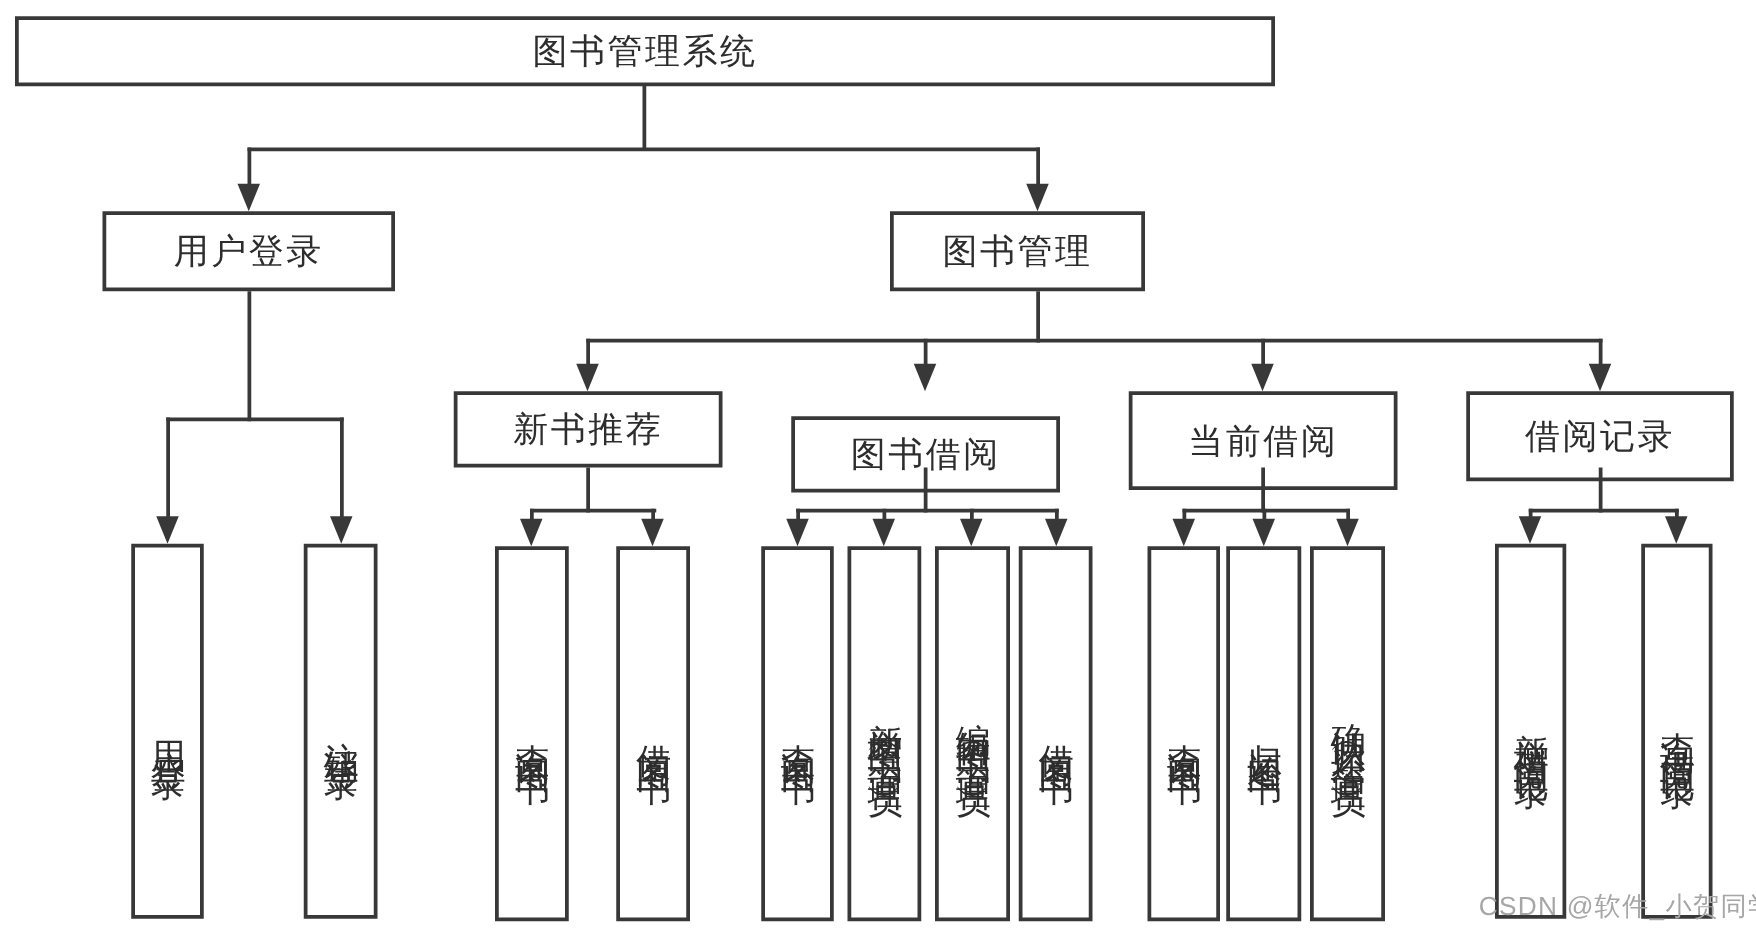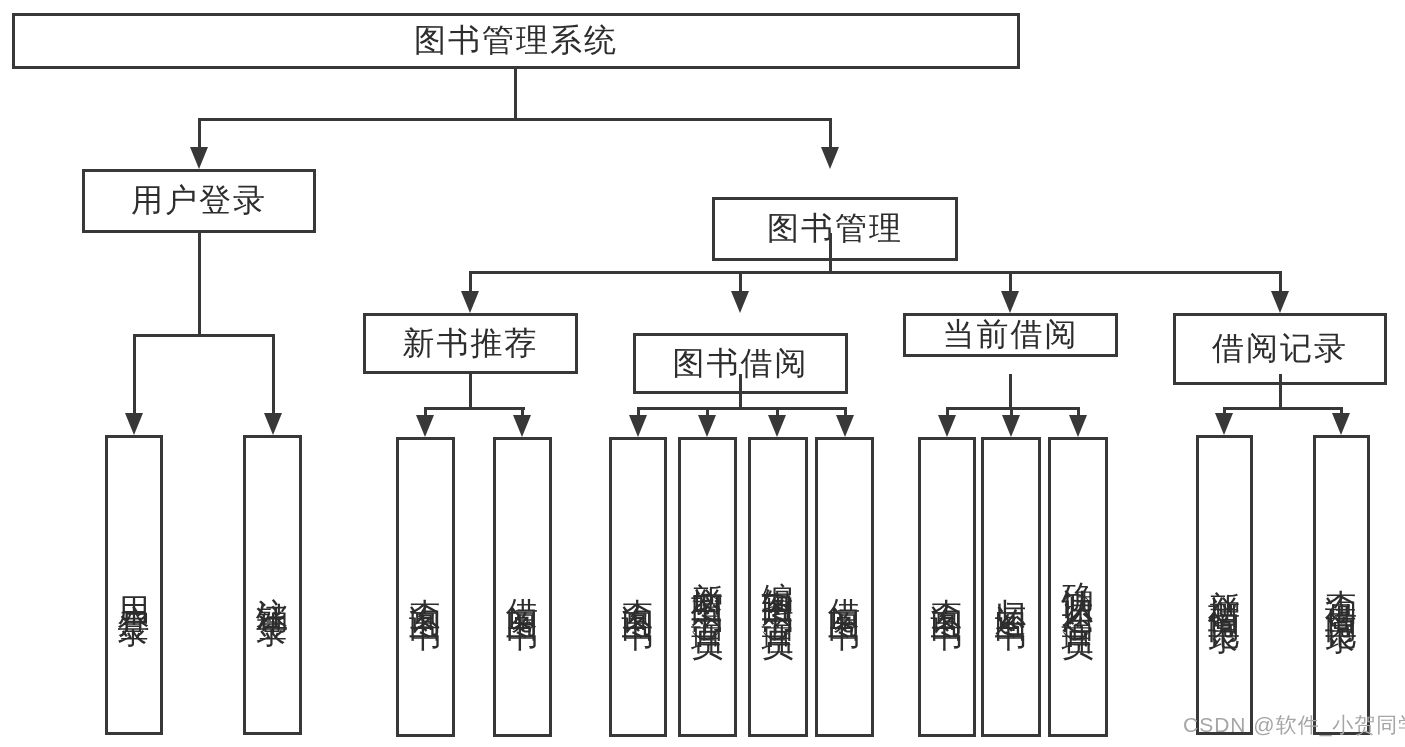--- a/index.html
+++ b/index.html
@@ -4,21 +4,21 @@
 <style>
   html,body { margin:0; padding:0; background:#ffffff; }
   #stage {
     position:relative; width:1405px; height:747px; background:#ffffff;
     font-family:"Liberation Sans", sans-serif; color:#2d2d2d; overflow:hidden;
   }
   .box {
     position:absolute; box-sizing:border-box; border:3px solid #383838;
     background:#ffffff; display:flex; align-items:center; justify-content:center;
   }
-  .box .lbl { font-size:32px; letter-spacing:2px; white-space:nowrap; }
+  .box .lbl { font-size:28px; letter-spacing:2px; white-space:nowrap; }
   .leaf .lbl {
     writing-mode:vertical-rl; text-orientation:mixed;
     letter-spacing:7px; line-height:1; white-space:normal;
   }
   .vline, .hline { position:absolute; background:#383838; }
   .vline { width:3px; }
   .hline { height:3px; }
   .arrow {
     position:absolute; width:0; height:0;
     border-left:9px solid transparent; border-right:9px solid transparent;
@@ -41,21 +41,21 @@
   <div class="vline" style="left:514px; top:68px; height:52px;"></div>
   <div class="hline" style="left:198px; top:118px; width:634px;"></div>
   <div class="vline" style="left:198px; top:118px; height:33px;"></div>
   <div class="arrow" style="left:190px; top:147px;"></div>
   <div class="vline" style="left:829px; top:118px; height:33px;"></div>
   <div class="arrow" style="left:821px; top:147px;"></div>
 
   <div class="box" style="left:82px; top:169px; width:234px; height:64px;">
     <span class="lbl">用户登录</span>
   </div>
-  <div class="box" style="left:712px; top:169px; width:246px; height:64px;margin-top:28px;">
+  <div class="box" style="left:712px; top:169px; width:204px; height:64px;">
     <span class="lbl">图书管理</span>
   </div>
 
   <div class="vline" style="left:198px; top:233px; height:104px;"></div>
   <div class="hline" style="left:133px; top:334px; width:142px;"></div>
   <div class="vline" style="left:133px; top:334px; height:81px;"></div>
   <div class="arrow" style="left:125px; top:413px;"></div>
   <div class="vline" style="left:272px; top:334px; height:81px;"></div>
   <div class="arrow" style="left:264px; top:413px;"></div>
 
@@ -69,21 +69,21 @@
   <div class="arrow" style="left:1001px; top:291px;"></div>
   <div class="vline" style="left:1279px; top:271px; height:24px;"></div>
   <div class="arrow" style="left:1271px; top:291px;"></div>
 
   <div class="box" style="left:363px; top:313px; width:215px; height:61px;">
     <span class="lbl">新书推荐</span>
   </div>
   <div class="box" style="left:633px; top:313px; width:215px; height:61px;margin-top:20px;">
     <span class="lbl">图书借阅</span>
   </div>
-  <div class="box" style="left:903px; top:313px; width:215px; height:44px;">
+  <div class="box" style="left:903px; top:313px; width:215px; height:79px;">
     <span class="lbl">当前借阅</span>
   </div>
   <div class="box" style="left:1173px; top:313px; width:214px; height:72px;">
     <span class="lbl">借阅记录</span>
   </div>
 
   <div class="vline" style="left:469px; top:374px; height:36px;"></div>
   <div class="hline" style="left:424px; top:407px; width:101px;"></div>
   <div class="vline" style="left:424px; top:407px; height:12px;"></div>
   <div class="arrow" style="left:416px; top:415px;"></div>

